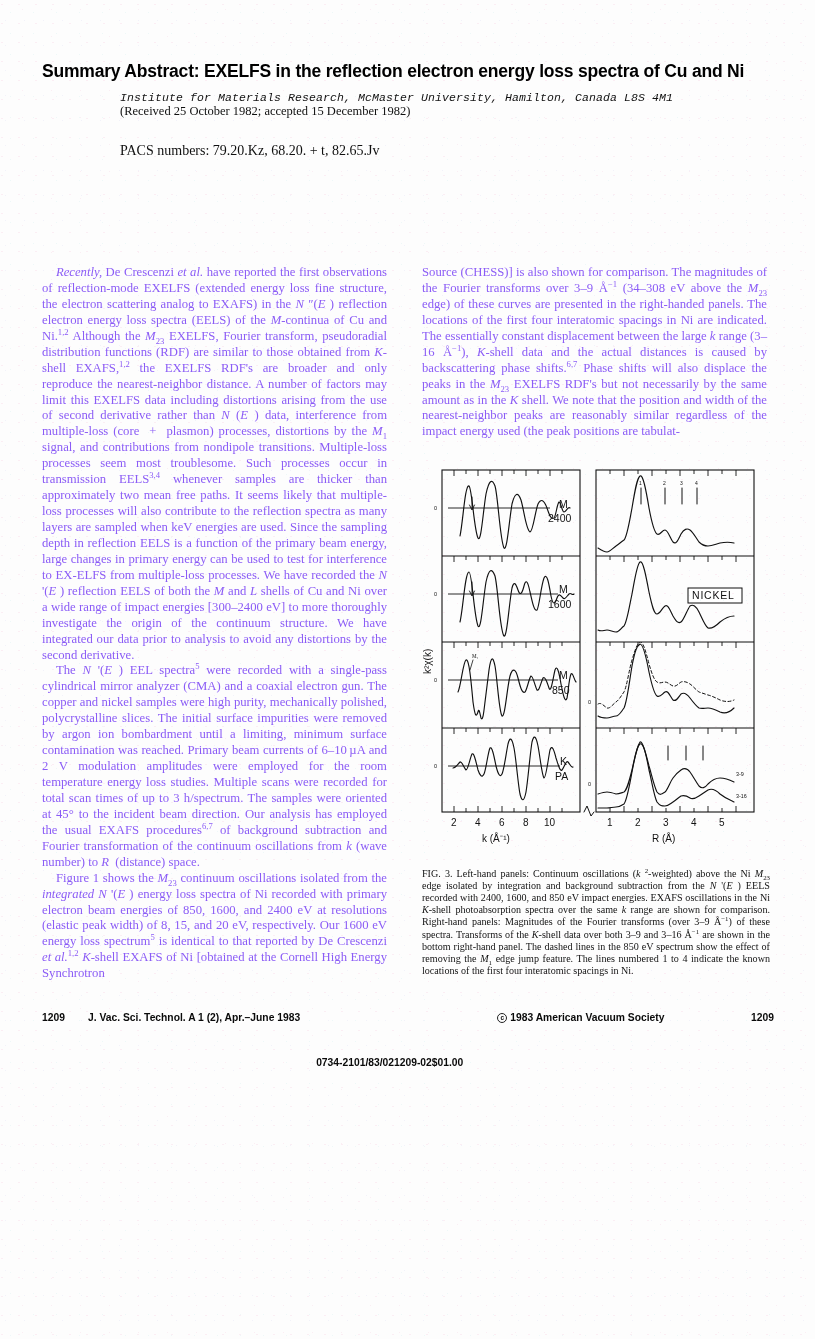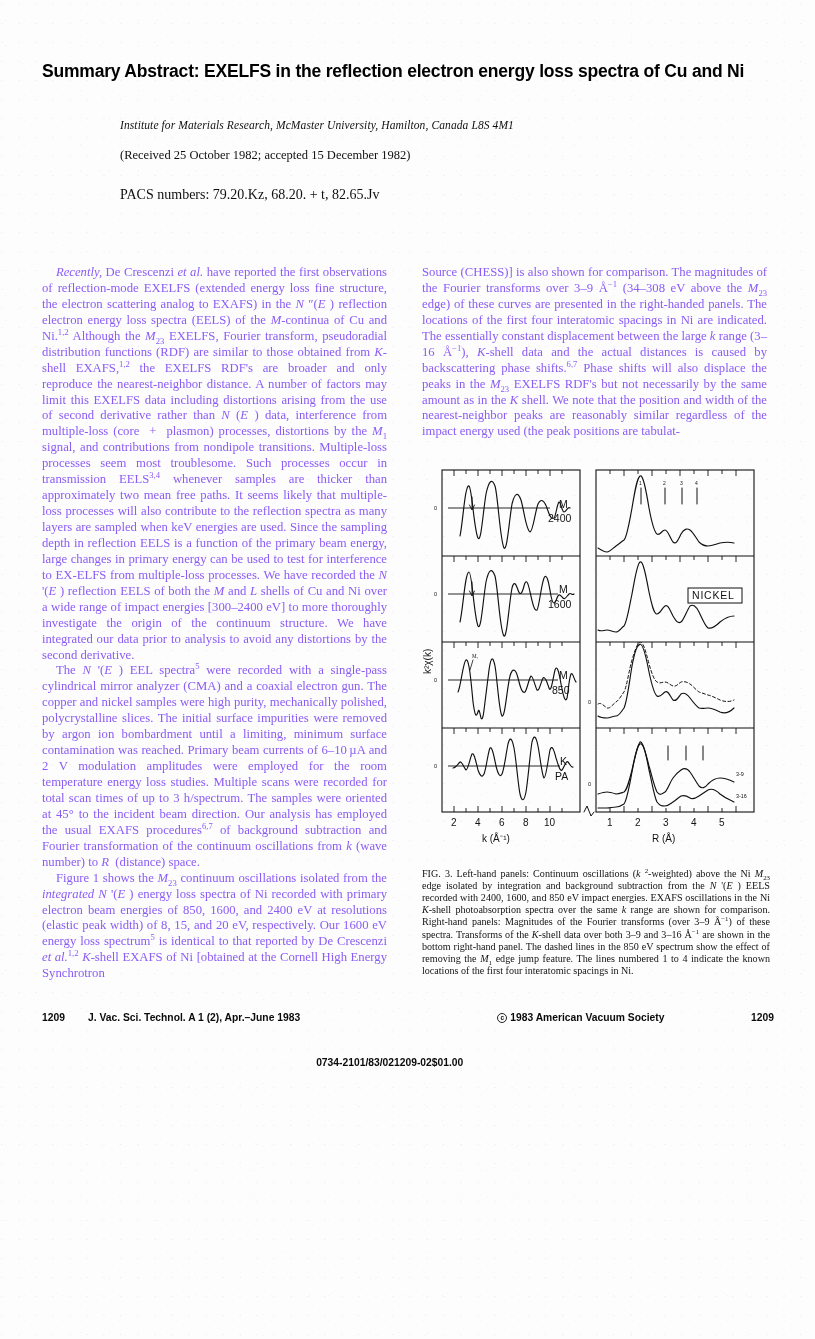--- a/index.html
+++ b/index.html
@@ -42,30 +42,29 @@
   }
   .authors {
     margin-top: 16px;
     margin-left: 78px;
     font-family: "Liberation Sans", sans-serif;
     font-size: 13.5px;
     letter-spacing: 0.1px;
     color: #101010;
   }
   .affiliation {
-    margin-top: 36px;
+    margin-top: 8px;
     margin-left: 78px;
-    font-family: Liberation Serif, serif;
+    font-family: Liberation Mono, monospace;
     font-style: italic;
     font-size: 11.5px;
     letter-spacing: 0.1px;
     color: #101010;
   }
   .received {
-    margin-top: 17px;
     margin-left: 78px;
     font-size: 12.5px;
     color: #101010;
   }
   .pacs {
     margin-top: 24px;
     margin-left: 78px;
     font-size: 14px;
     color: #101010;
   }

